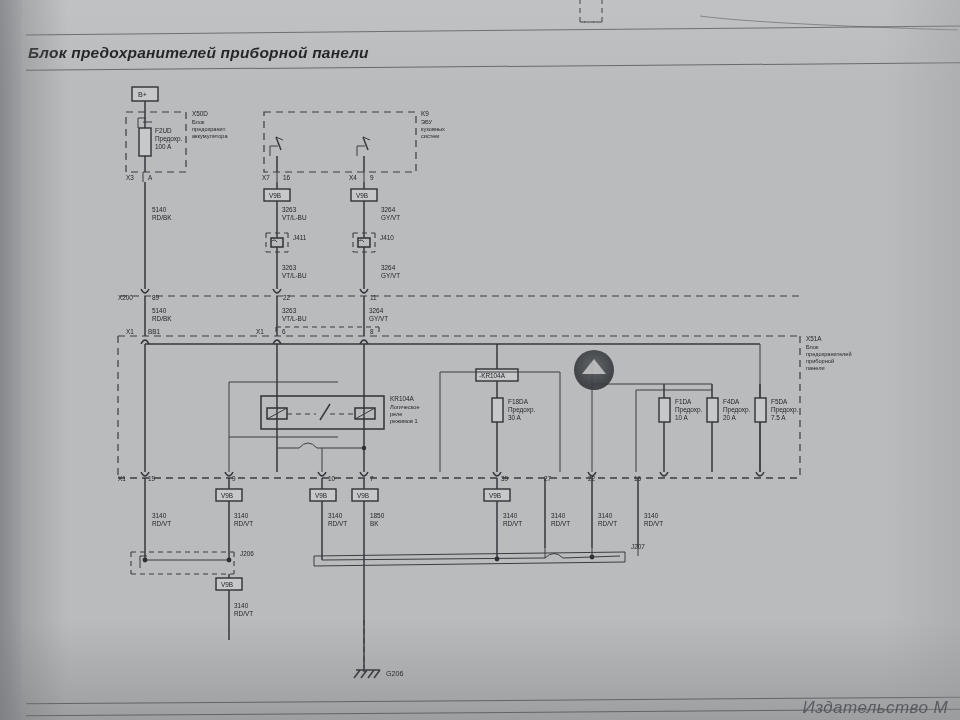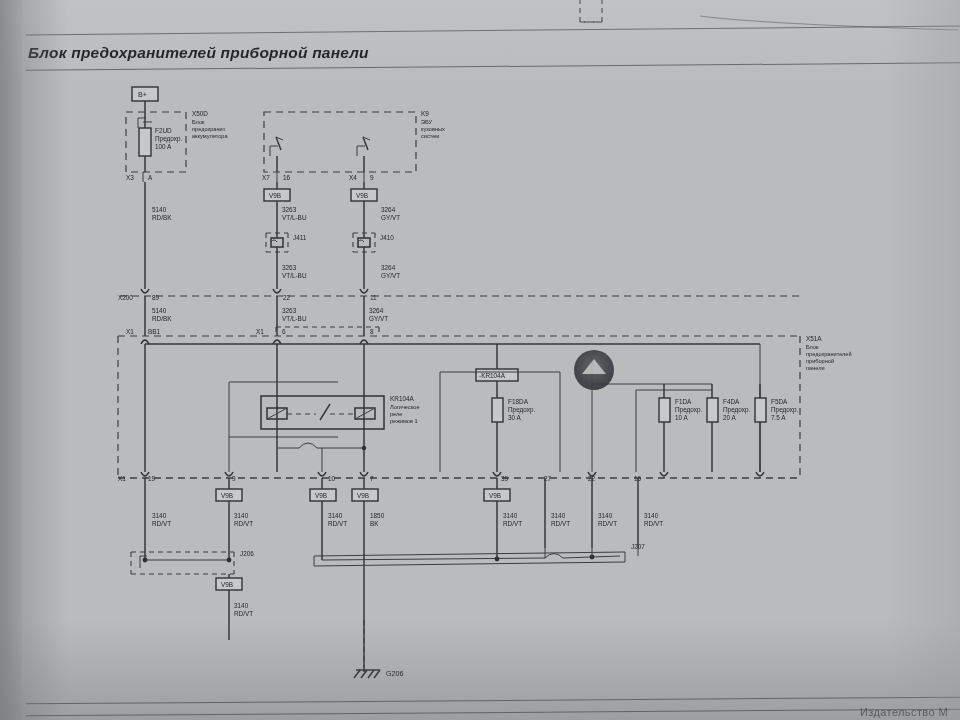--- a/index.html
+++ b/index.html
@@ -23,22 +23,22 @@
   .t6{font-size:6.4px;}
   .t7{font-size:7.2px;}
   .title{
     position:absolute;left:28px;top:44px;
     font-size:15.5px;font-weight:bold;font-style:italic;
     color:#1b1e21;letter-spacing:.2px;white-space:nowrap;
   }
   .rulehi{position:absolute;height:1px;background:#55585c;opacity:.85;}
   .pagebot{
     position:absolute;right:12px;bottom:2px;
-    font-size:11px;color:#4d5054;letter-spacing:.4px;
-    opacity:.85;
+    font-size:17px;color:#4d5054;letter-spacing:.4px;
+    font-style:italic;opacity:.85;
   }
   .stamp{
     position:absolute;left:574px;top:350px;width:40px;height:40px;
     border-radius:50%;
     background:radial-gradient(circle at 50% 42%, #5c5f63 0%, #3b3e42 58%, #303336 100%);
     opacity:.92;
   }
   .stamp:after{
     content:"";position:absolute;left:8px;top:9px;
     border-left:12px solid transparent;border-right:12px solid transparent;

